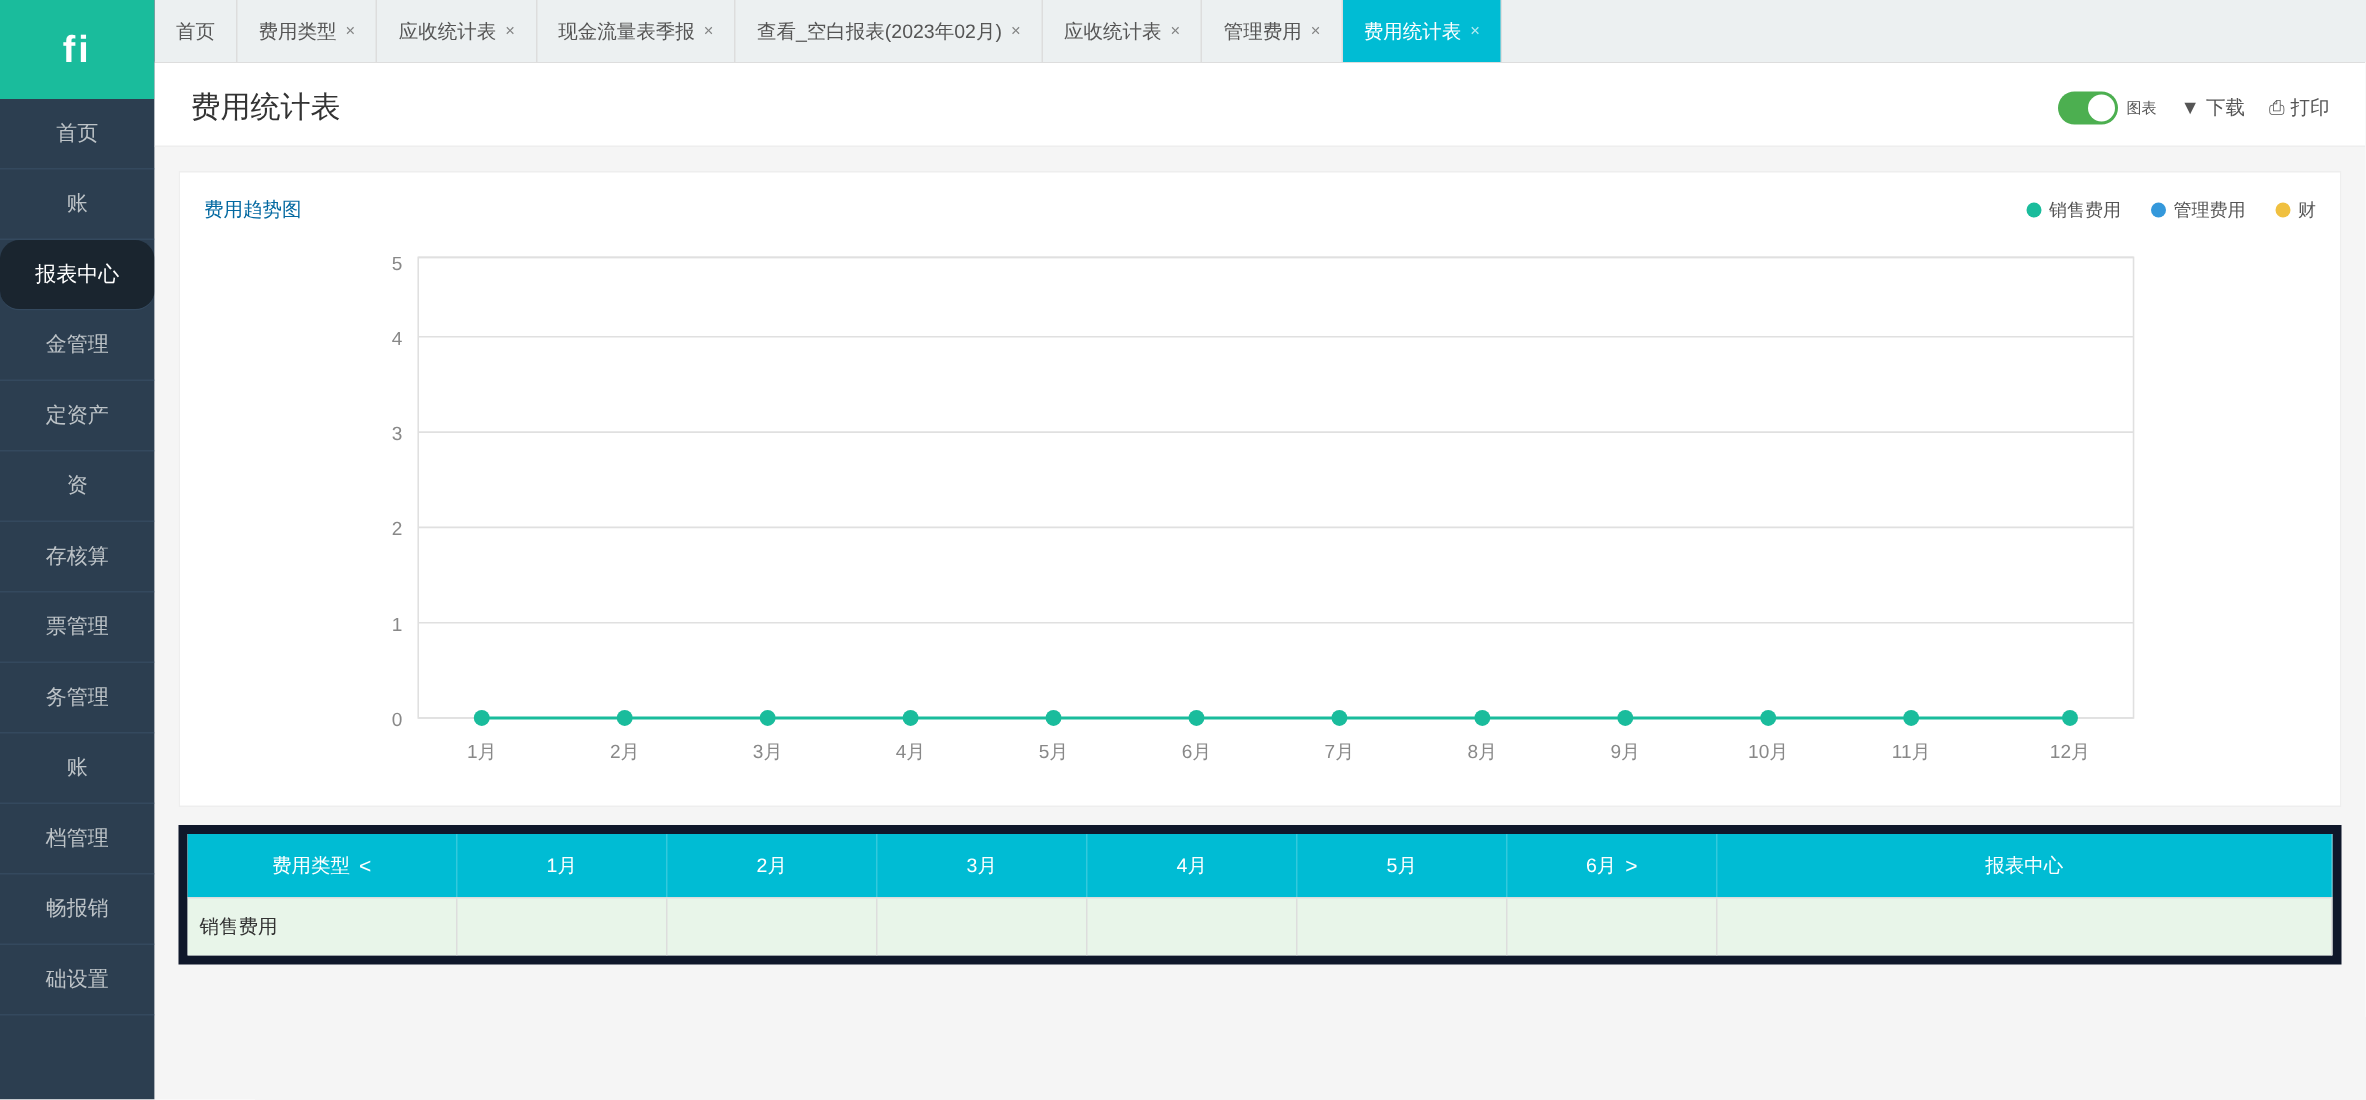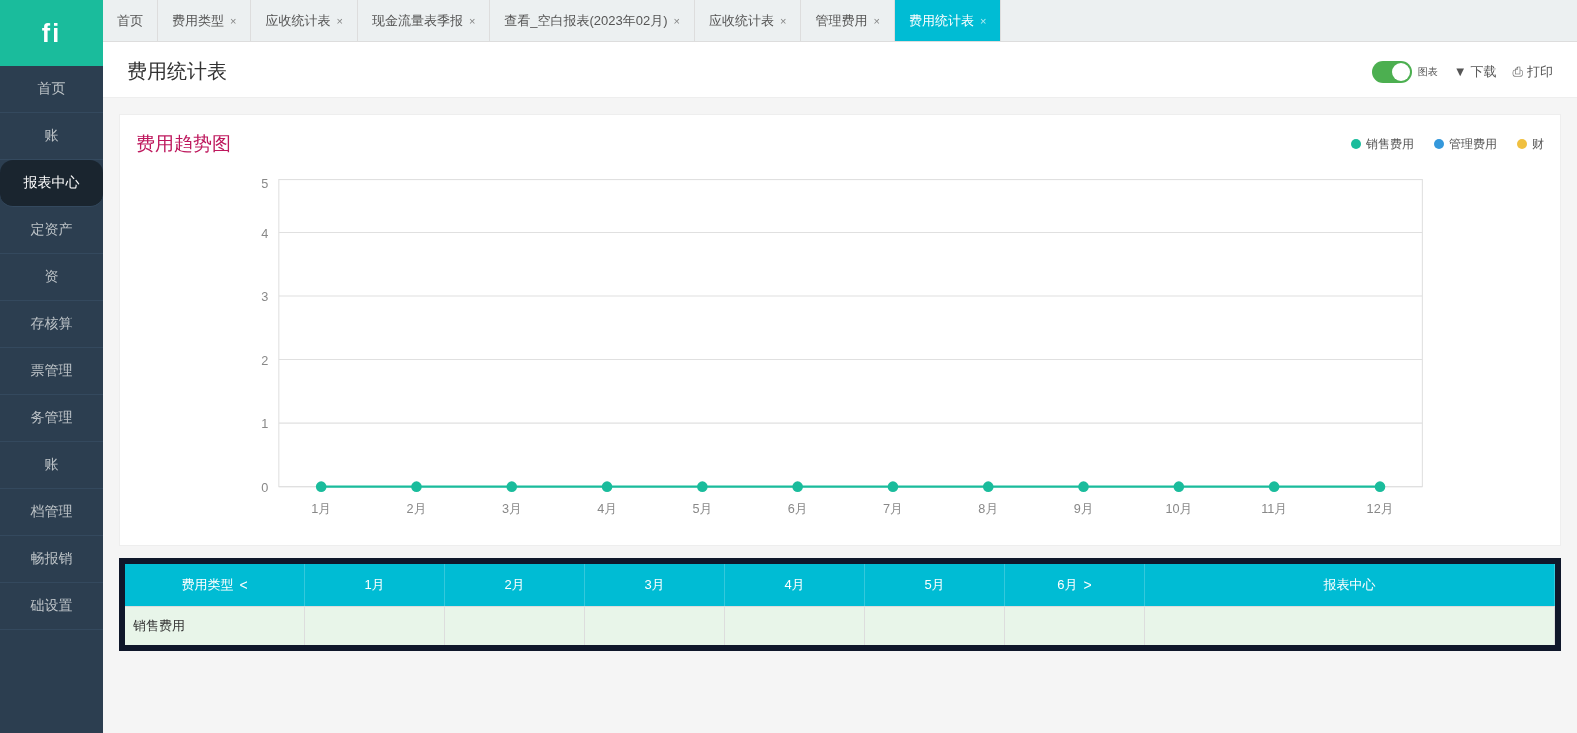--- a/index.html
+++ b/index.html
@@ -149,22 +149,22 @@
       padding: 16px;
       border: 1px solid #eee;
     }
     .chart-header {
       display: flex;
       align-items: center;
       justify-content: space-between;
       margin-bottom: 12px;
     }
     .chart-title {
-      font-size: 19px;
-      color: #be185d;
+      font-size: 13px;
+      color: #0369a1;
     }
     .chart-legend {
       display: flex;
       align-items: center;
       gap: 20px;
     }
     .legend-item {
       display: flex;
       align-items: center;
       gap: 5px;
@@ -232,20 +232,21 @@
     .td-cell.total-col { flex: 1; }
   </style>
 </head>
 <body>
 
 <div class="sidebar">
   <div class="sidebar-logo">fi</div>
   <div class="sidebar-item">首页</div>
   <div class="sidebar-item">账</div>
   <div class="sidebar-item active">报表中心</div>
+  <div class="sidebar-item">金管理</div>
   <div class="sidebar-item">定资产</div>
   <div class="sidebar-item">资</div>
   <div class="sidebar-item">存核算</div>
   <div class="sidebar-item">票管理</div>
   <div class="sidebar-item">务管理</div>
   <div class="sidebar-item">账</div>
   <div class="sidebar-item">档管理</div>
   <div class="sidebar-item">畅报销</div>
   <div class="sidebar-item">础设置</div>
 </div>

